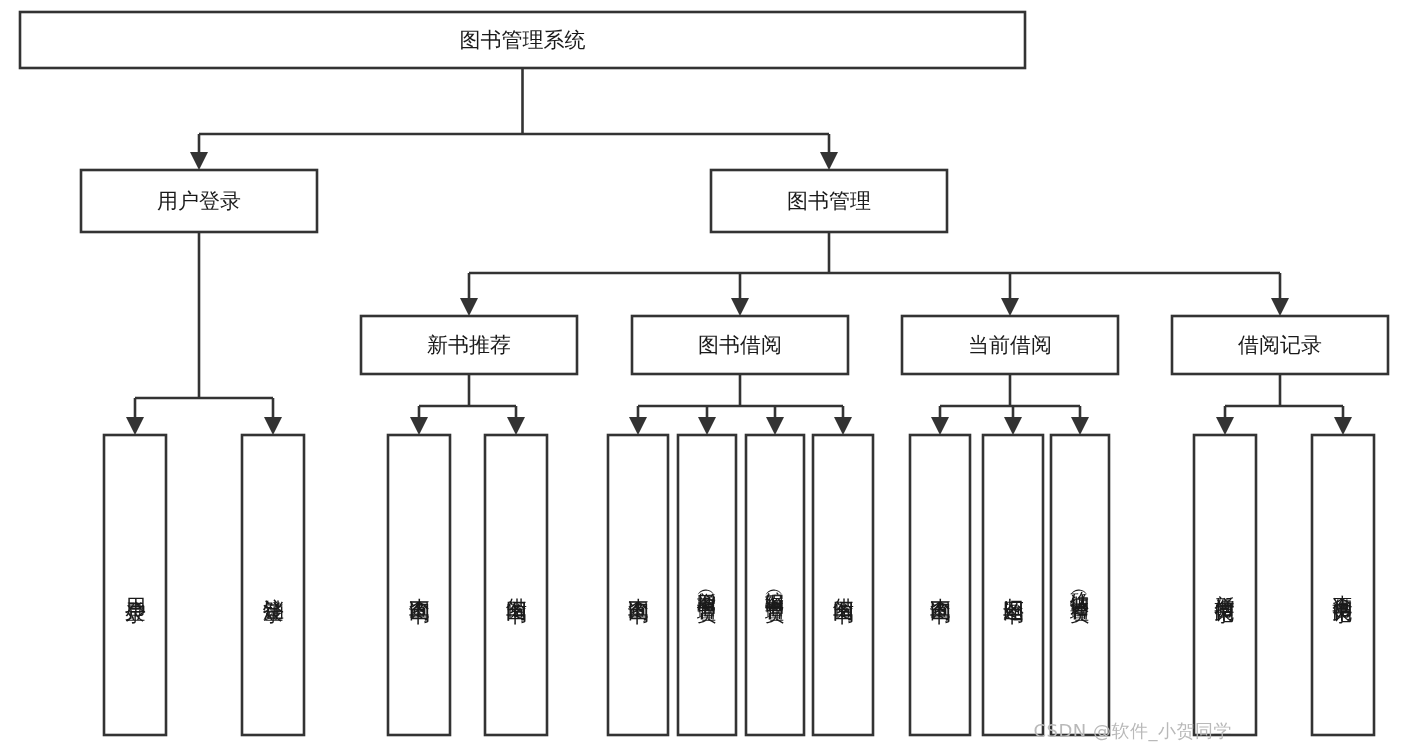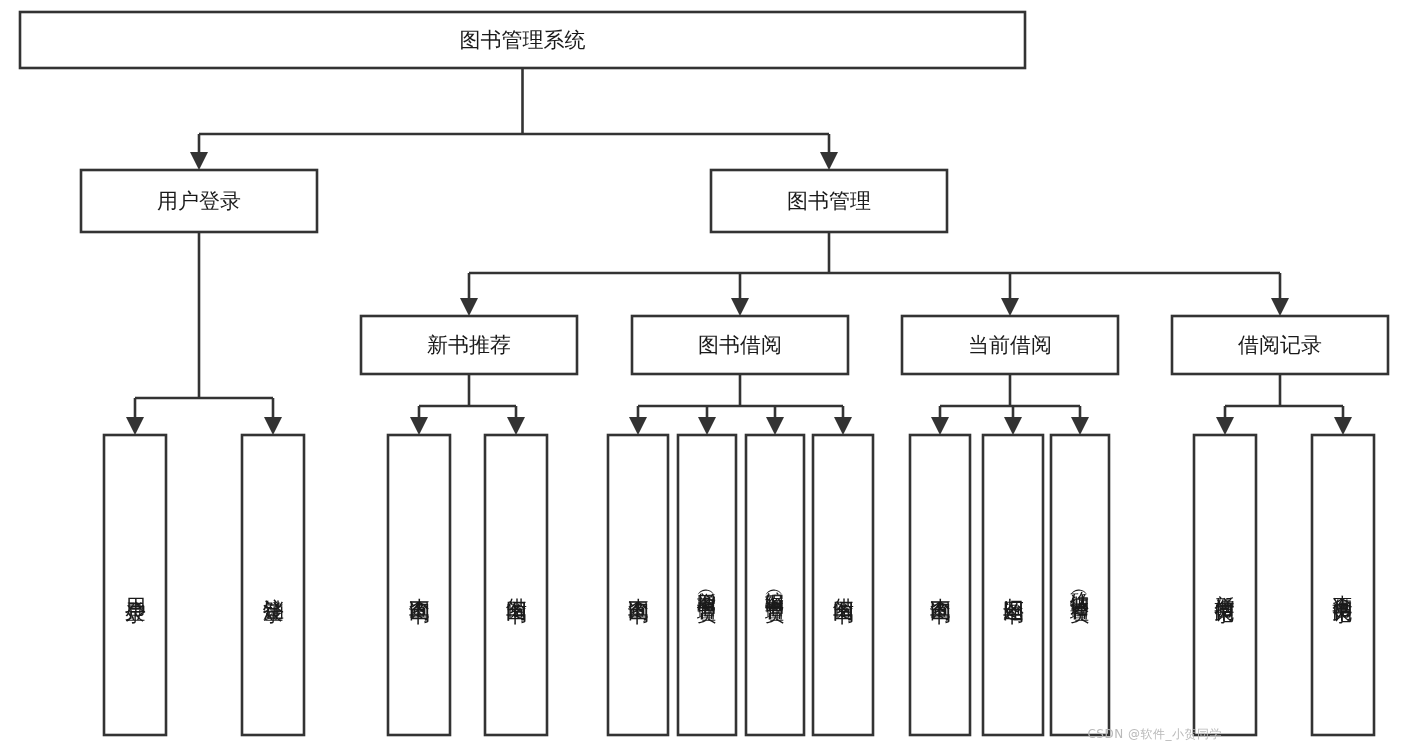--- a/index.html
+++ b/index.html
@@ -58,24 +58,24 @@
     color: #1a1a1a;
     writing-mode: vertical-rl;
     text-orientation: upright;
     letter-spacing: 2px;
     line-height: 1;
     pointer-events: none;
     box-sizing: border-box;
   }
   .watermark {
     position: absolute;
-    right: 24px;
+    right: 14px;
     bottom: 4px;
     font-family: "DejaVu Sans", "Liberation Sans", sans-serif;
-    font-size: 12px;
+    font-size: 18px;
     color: #b9b9b9;
     white-space: nowrap;
     letter-spacing: 0.5px;
   }
 </style>
 </head>
 <body>
 
 <div id="diagram-root">
 

